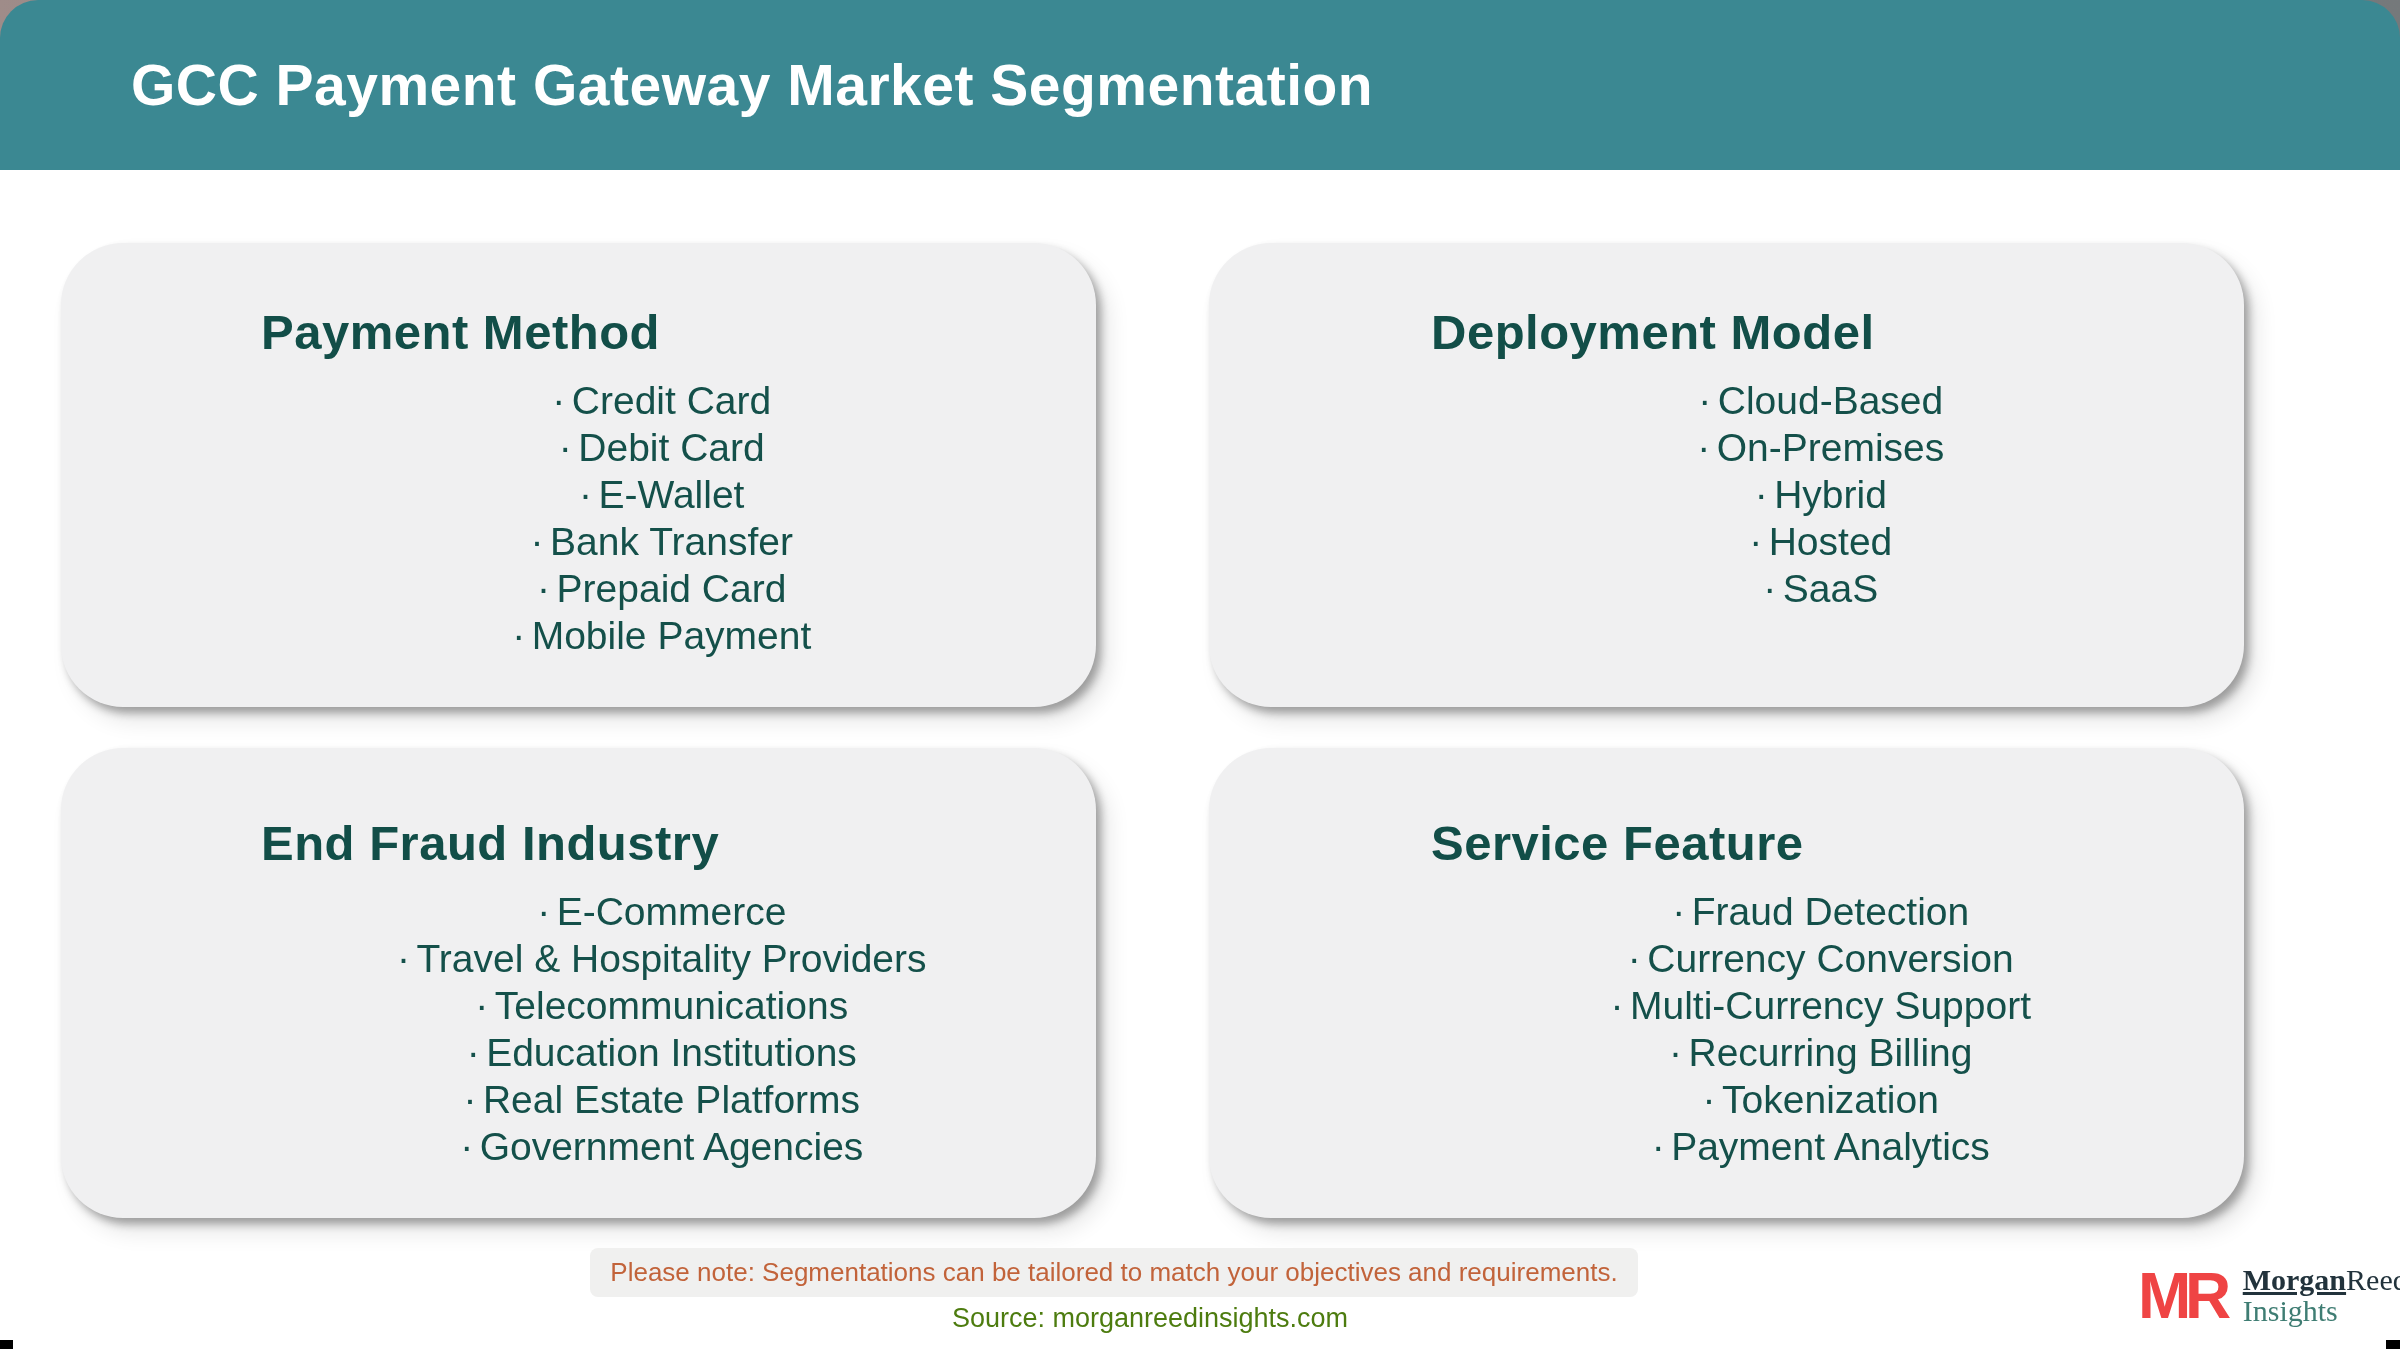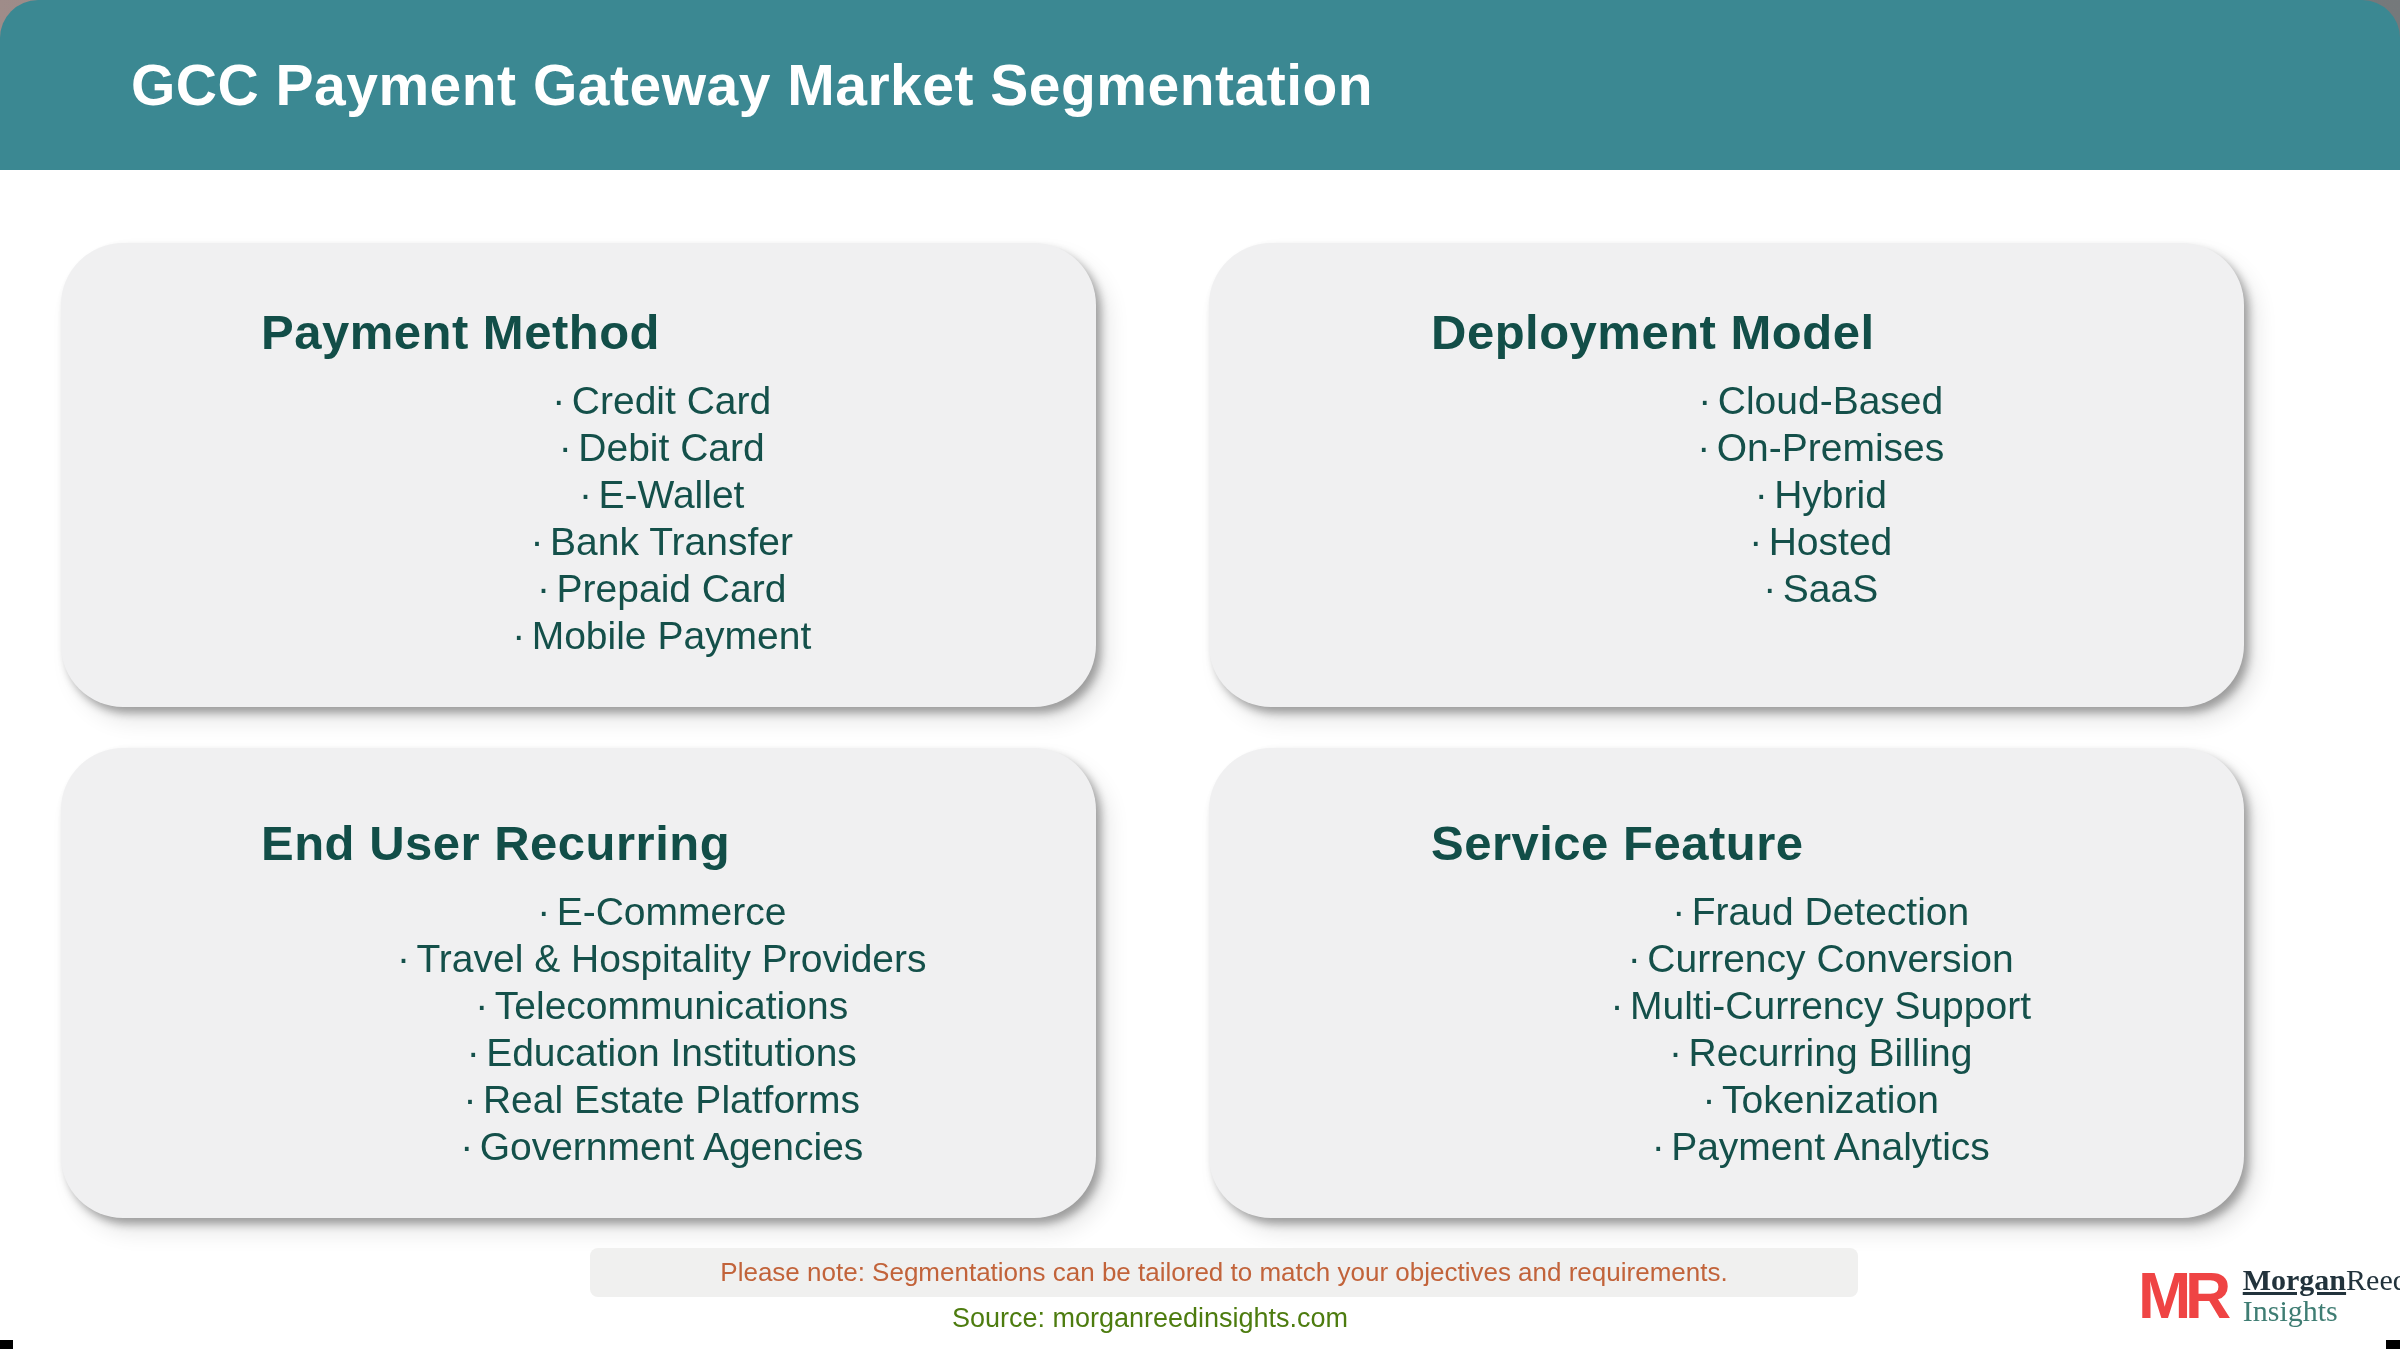--- a/index.html
+++ b/index.html
@@ -79,21 +79,21 @@
   .card li .bullet {
     display: inline-block;
     width: 26px;
     font-size: 39px;
   }
 
   .note-banner {
     position: absolute;
     left: 590px;
     top: 1248px;
-    width: 1268px;
+    width: 1048px;
     height: 49px;
     background: #f0f0ef;
     border-radius: 8px;
     text-align: center;
     line-height: 49px;
     font-size: 26px;
     color: #c2633a;
   }
 
   .source-text {
@@ -170,21 +170,21 @@
     <ul>
         <li><span class="bullet">·</span><span>Cloud-Based</span></li>
         <li><span class="bullet">·</span><span>On-Premises</span></li>
         <li><span class="bullet">·</span><span>Hybrid</span></li>
         <li><span class="bullet">·</span><span>Hosted</span></li>
         <li><span class="bullet">·</span><span>SaaS</span></li>
       </ul>
   </section>
 
   <section class="card pos-3">
-    <h2>End User Recurring</h2>
+    <h2>End Fraud Industry</h2>
     <ul>
         <li><span class="bullet">·</span><span>E-Commerce</span></li>
         <li><span class="bullet">·</span><span>Travel &amp; Hospitality Providers</span></li>
         <li><span class="bullet">·</span><span>Telecommunications</span></li>
         <li><span class="bullet">·</span><span>Education Institutions</span></li>
         <li><span class="bullet">·</span><span>Real Estate Platforms</span></li>
         <li><span class="bullet">·</span><span>Government Agencies</span></li>
       </ul>
   </section>
 

